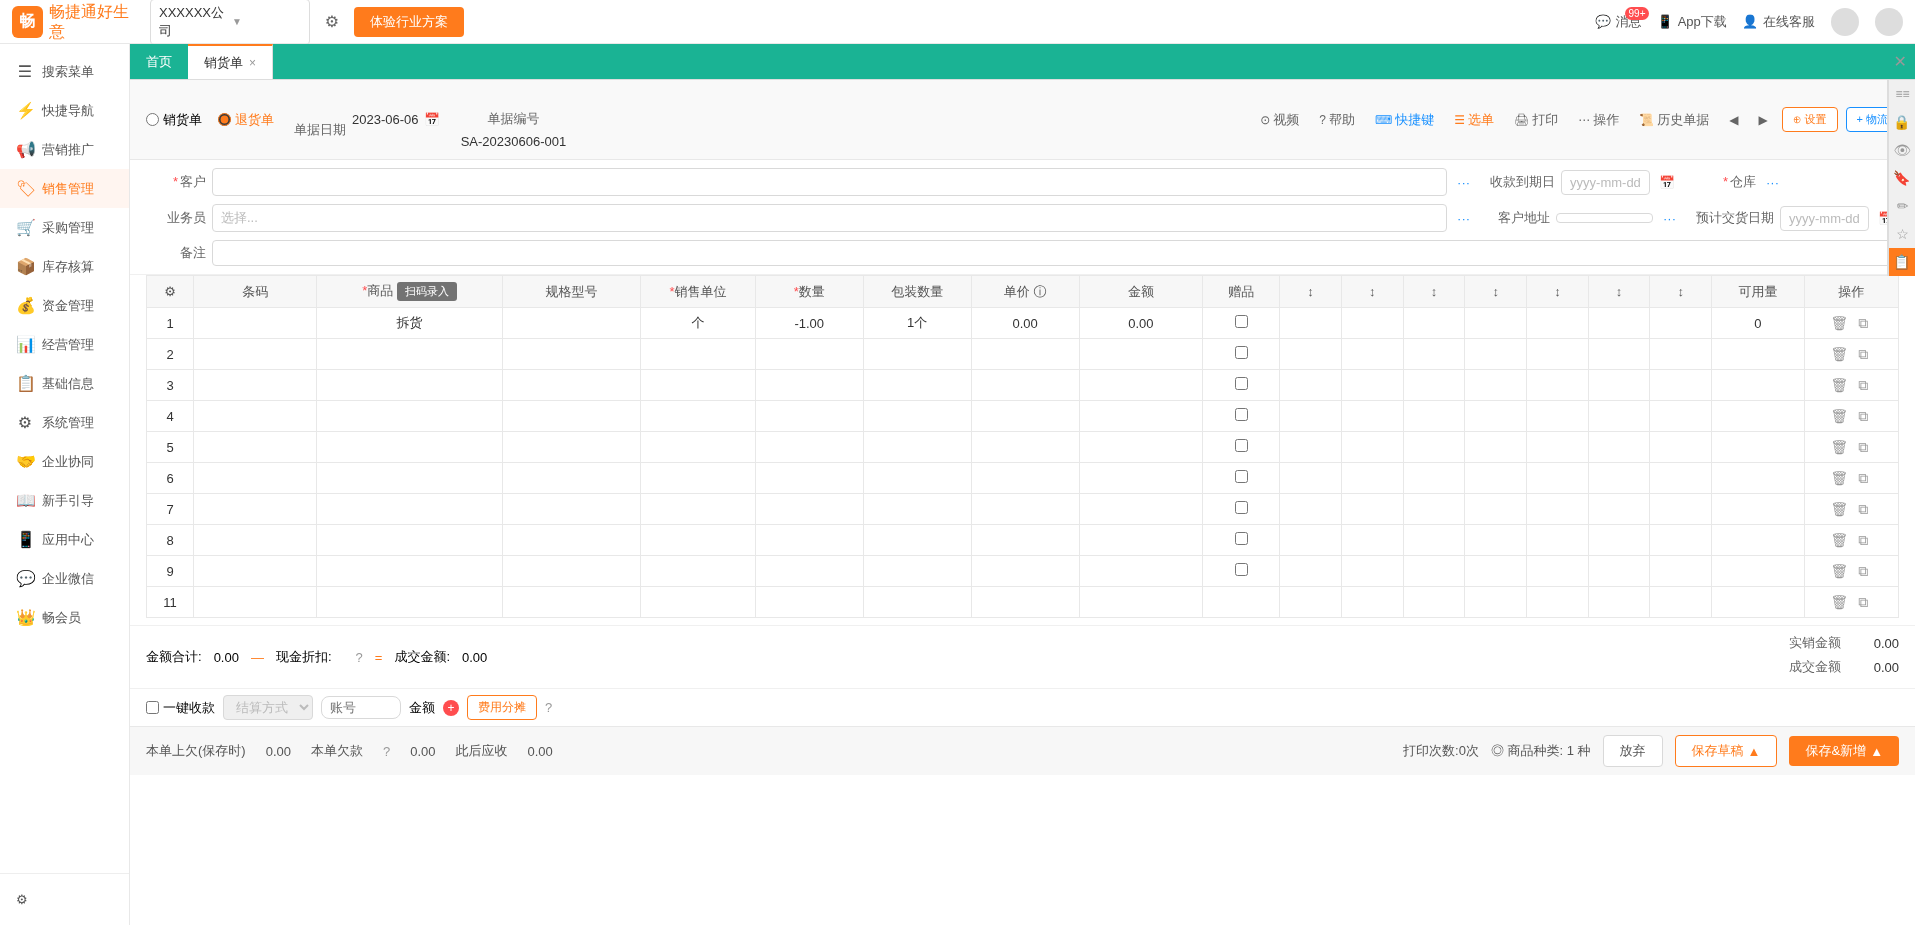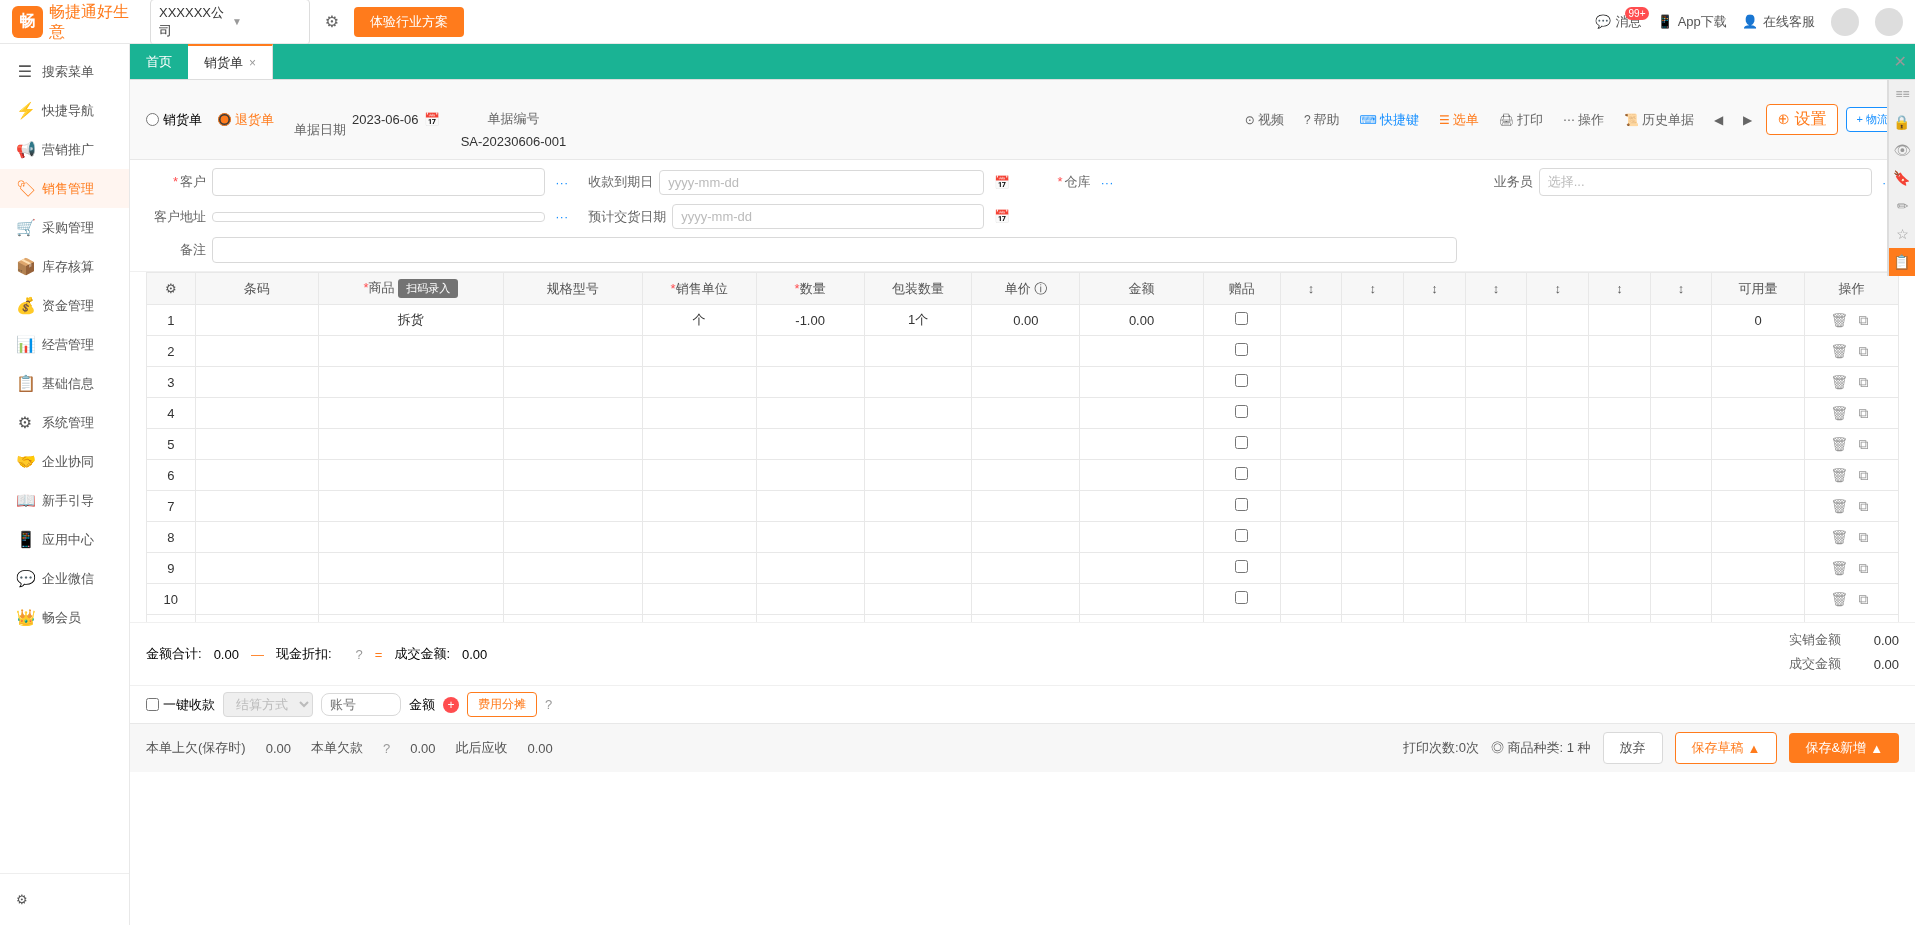--- a/index.html
+++ b/index.html
@@ -244,26 +244,26 @@
       <div class="form-actions">
         <span class="action-btn">⊙ <span>视频</span></span>
         <span class="action-btn">? <span>帮助</span></span>
         <span class="action-btn" style="color:#1890ff;">⌨ <span>快捷键</span></span>
         <span class="action-btn" style="color:#ff7b1c;">☰ <span>选单</span></span>
         <span class="action-btn">🖨 <span>打印</span></span>
         <span class="action-btn">⋯ <span>操作</span></span>
         <span class="action-btn">📜 <span>历史单据</span></span>
         <span class="action-btn">◀</span>
         <span class="action-btn">▶</span>
-        <button class="set-btn" style="font-size:16px;">⊕ 设置</button>
+        <button class="set-btn" style="font-size:11px;">⊕ 设置</button>
         <button class="logistics-btn" style="font-size:11px;">+ 物流</button>
       </div>
     </div>
 
-    <div style="padding:8px 16px; background:#fff; border-bottom:1px solid #f0f0f0; display:grid; grid-template-columns:1fr 1fr 1fr 1fr; gap:8px 16px;">
+    <div style="padding:8px 16px; background:#fff; border-bottom:1px solid #f0f0f0; display:grid; grid-template-columns:1fr; gap:8px 16px;">
 
       <div class="field-row">
         <span class="field-label required">客户</span>
         <div style="flex:1; border:1px solid #d9d9d9; border-radius:4px; padding:4px 8px; min-height:28px; color:#bbb;"></div>
         <span class="field-dots">···</span>
       </div>
       <div class="field-row">
         <span class="field-label">收款到期日</span>
         <div style="flex:1; border:1px solid #d9d9d9; border-radius:4px; padding:4px 8px; color:#bbb;">yyyy-mm-dd</div>
         <span class="field-cal">📅</span>
@@ -553,46 +553,20 @@
               <td></td>
               <td></td>
               <td>
                 <div class="row-ops">
                   <span class="op-btn">🗑</span>
                   <span class="op-btn">⧉</span>
                 </div>
               </td>
             </tr>
           <tr>
-              <td>10</td>
-              <td></td>
-              <td></td>
-              <td></td>
-              <td></td>
-              <td></td>
-              <td></td>
-              <td></td>
-              <td></td>
-              <td><input type="checkbox" style=""></td>
-              <td></td>
-              <td></td>
-              <td></td>
-              <td></td>
-              <td></td>
-              <td></td>
-              <td></td>
-              <td></td>
-              <td>
-                <div class="row-ops">
-                  <span class="op-btn">🗑</span>
-                  <span class="op-btn">⧉</span>
-                </div>
-              </td>
-            </tr>
-          <tr>
               <td>11</td>
               <td></td>
               <td></td>
               <td></td>
               <td></td>
               <td></td>
               <td></td>
               <td></td>
               <td></td>
               <td></td>

